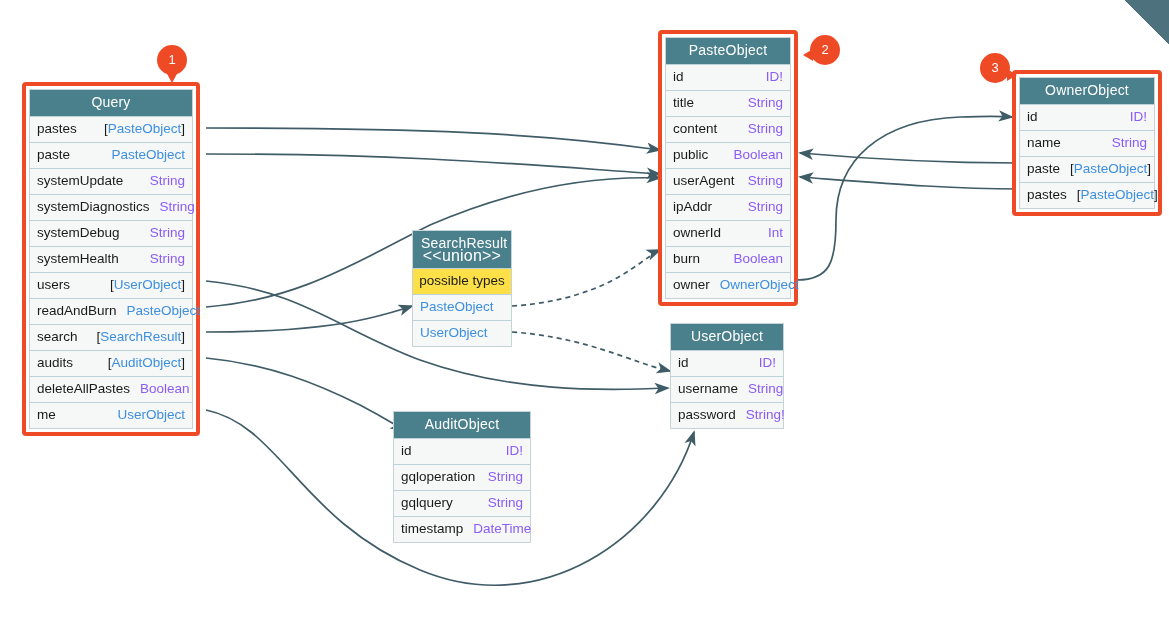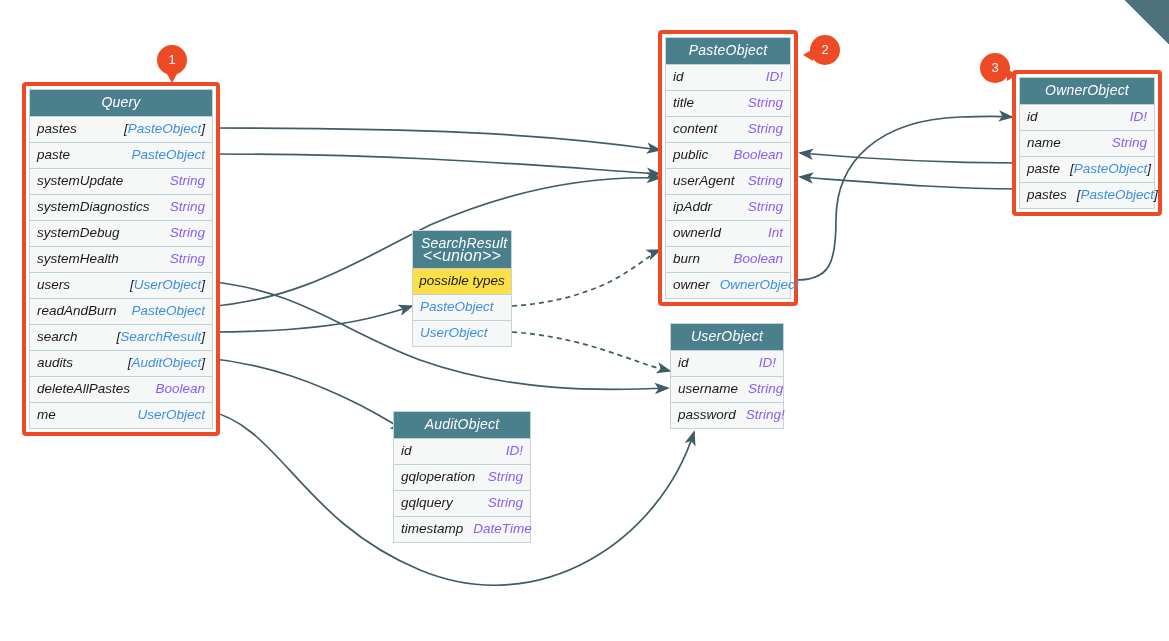--- a/index.html
+++ b/index.html
@@ -20,21 +20,20 @@
   #edges{position:absolute;left:0;top:0;width:1169px;height:641px;}
   .edge{fill:none;stroke:#3f5c67;stroke-width:1.7;}
   .edge-dashed{fill:none;stroke:#3f5c67;stroke-width:1.7;stroke-dasharray:5 4;}
 
   
   .node{
     position:absolute;
     background:#ffffff;
     border:1px solid #c6d4d8;
     box-sizing:border-box;
-    font-style:italic;
   }
   .node.highlight{
     border:4px solid #ef4a26;
     border-radius:4px;
     padding:3px;
     background:#ffffff;
   }
   .node-inner{
     border:1px solid #c6d4d8;
     background:#ffffff;
@@ -142,21 +141,21 @@
 
     <path class="edge" marker-end="url(#arrow)" d="M1018,163 C950,163 880,160 800,153"></path>
 
     <path class="edge" marker-end="url(#arrow)" d="M1018,189 C950,189 880,183 800,177"></path>
 
     <path class="edge-dashed" marker-end="url(#arrow)" d="M512,306 C560,303 600,290 630,270 C648,258 655,252 660,250"></path>
 
     <path class="edge-dashed" marker-end="url(#arrow)" d="M512,332 C570,336 610,352 645,364 C660,369 666,370 670,371"></path>
   </svg>
 
-  <div class="node highlight" style="left:22px;top:82px;width:198px;">
+  <div class="node highlight" style="left:22px;top:82px;width:178px;">
     <div class="node-inner">
       <div class="node-header">Query</div>
       <div class="row">
         <span class="fname">pastes</span>
         <span class="ftype link"><span class="brk">[</span>PasteObject<span class="brk">]</span></span>
       </div>
       <div class="row">
         <span class="fname">paste</span>
         <span class="ftype link">PasteObject</span>
       </div>

